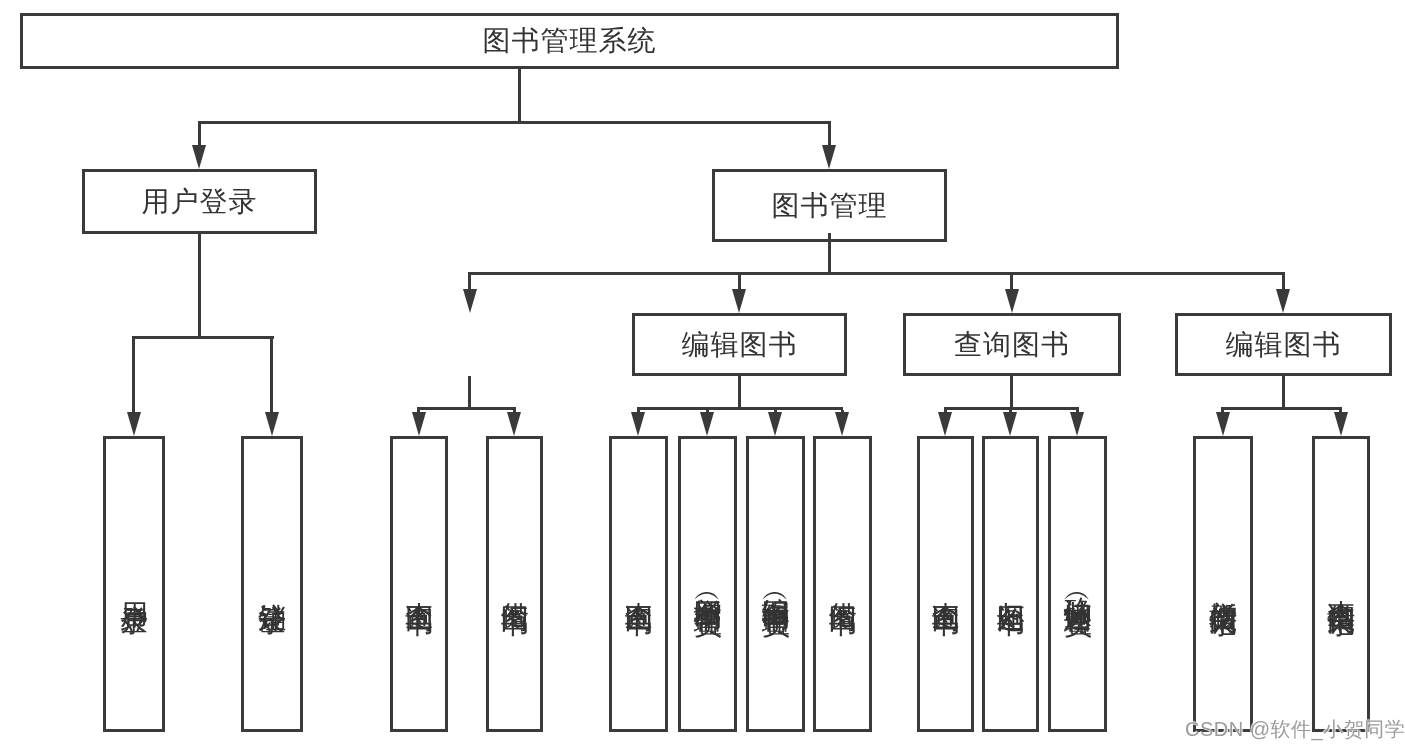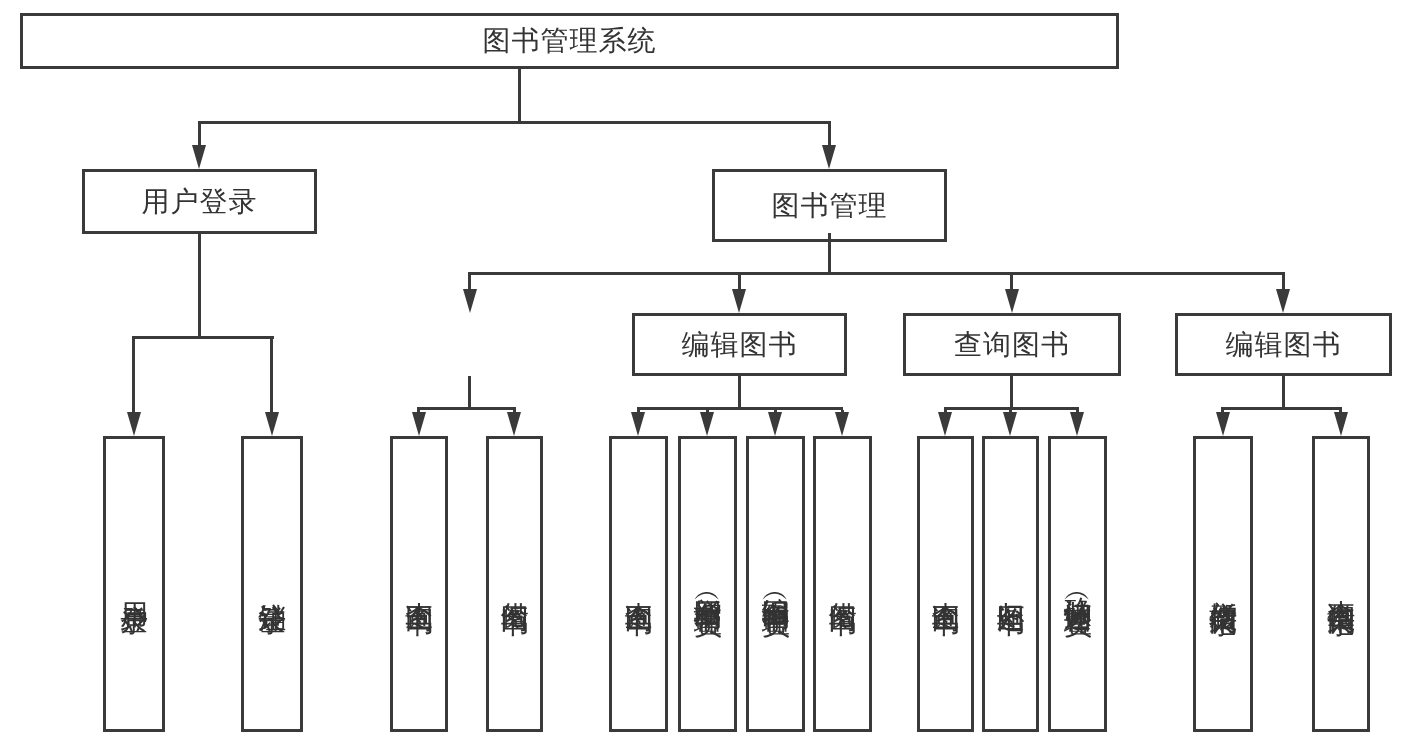--- a/index.html
+++ b/index.html
@@ -208,14 +208,15 @@
 
   <div>
     <div class="vl" style="left:1282px; top:376px; height:31px;"></div>
     <div class="hl" style="left:1221px; top:407px; width:121px;"></div>
     <div class="vl" style="left:1221px; top:410px; height:4px;"></div>
     <div class="arrow" style="left:1216px; top:412px;"></div>
     <div class="vl" style="left:1339px; top:410px; height:4px;"></div>
     <div class="arrow" style="left:1334px; top:412px;"></div>
   </div>
 
+  <div class="watermark">CSDN @软件_小贺同学</div>
 
 </div>
 
 </body></html>

